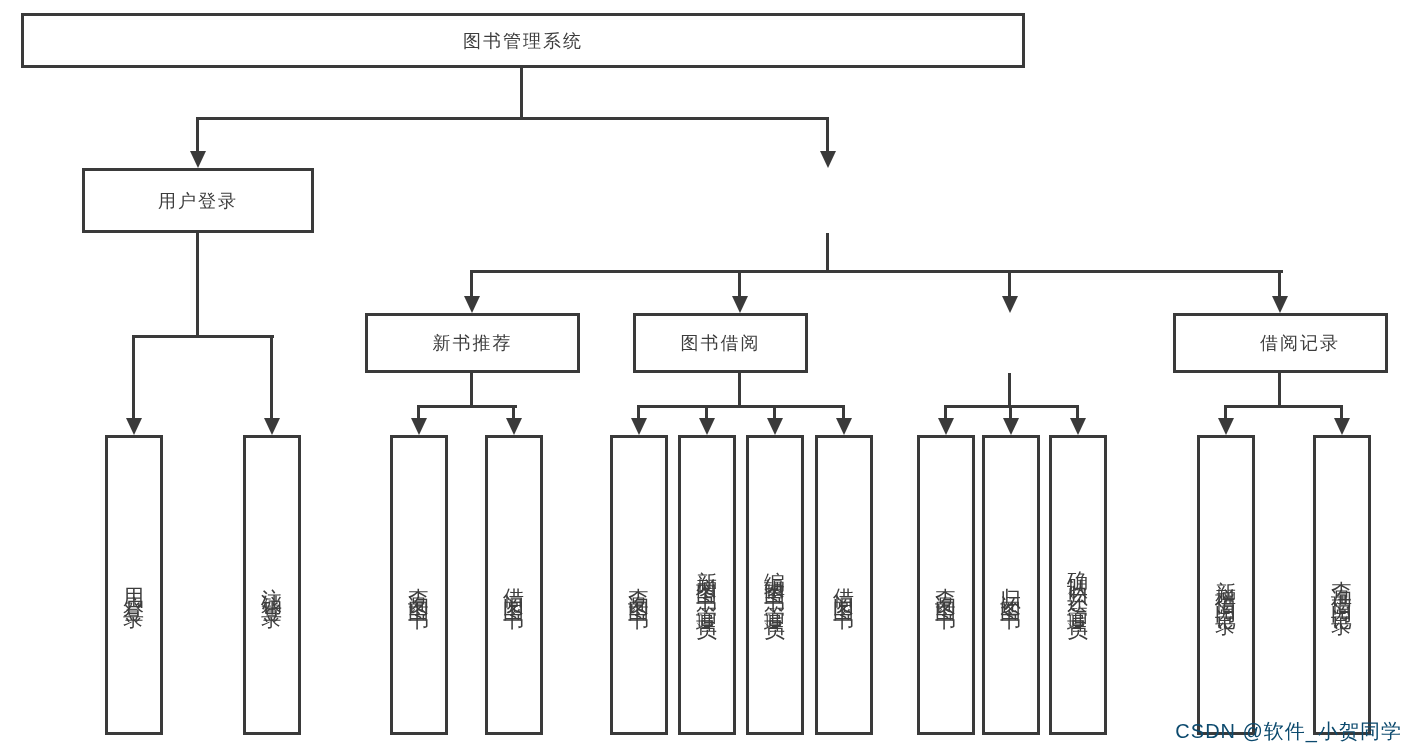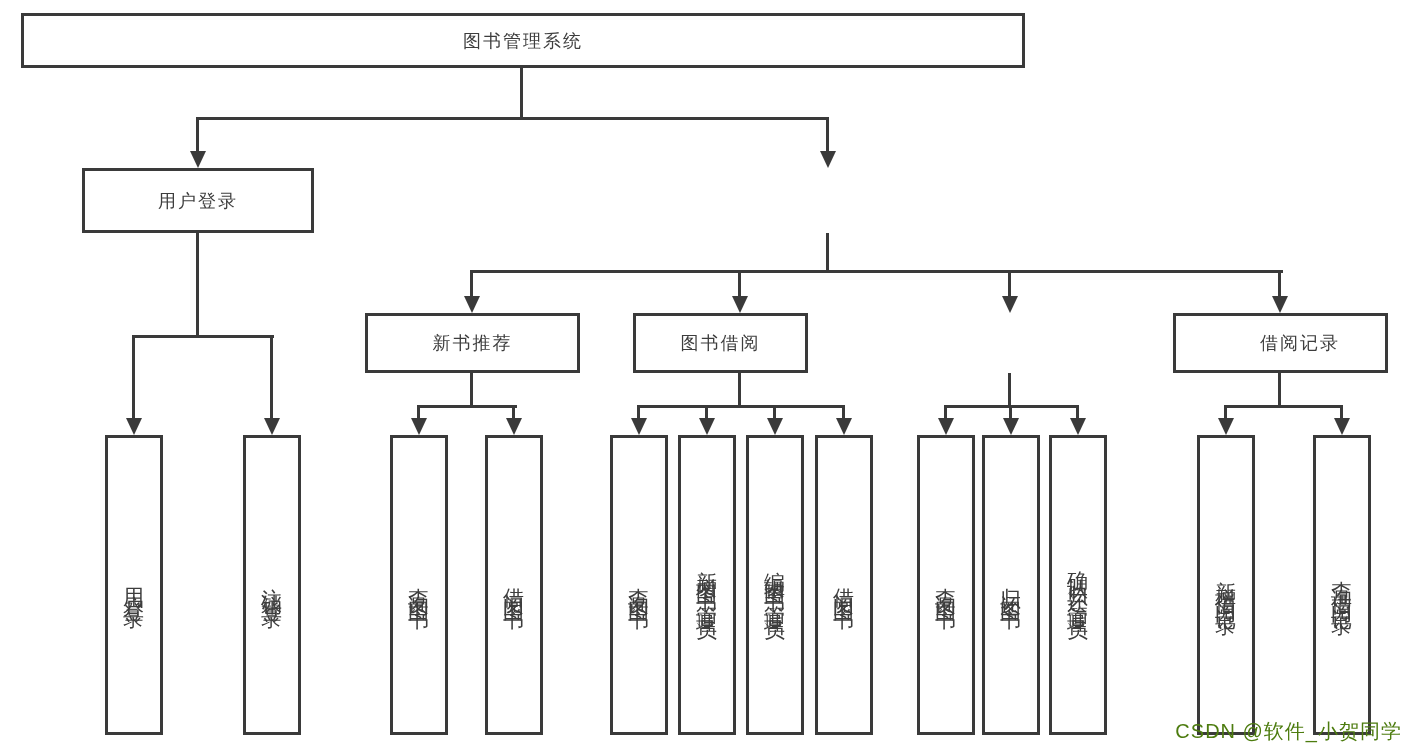--- a/index.html
+++ b/index.html
@@ -37,21 +37,21 @@
     width: 0; height: 0;
     border-left: 8px solid transparent;
     border-right: 8px solid transparent;
     border-top: 17px solid #3a3a3a;
   }
   .watermark {
     position: absolute;
     right: 3px;
     bottom: 2px;
     font-size: 20px;
-    color: #4d7c0f;
+    color: #0c4a6e;
     letter-spacing: 1px;
     white-space: nowrap;
   }
 </style>
 </head>
 <body>
 
 <div class="canvas">
 
   <div class="box" style="left:21px; top:13px; width:1004px; height:55px;">

